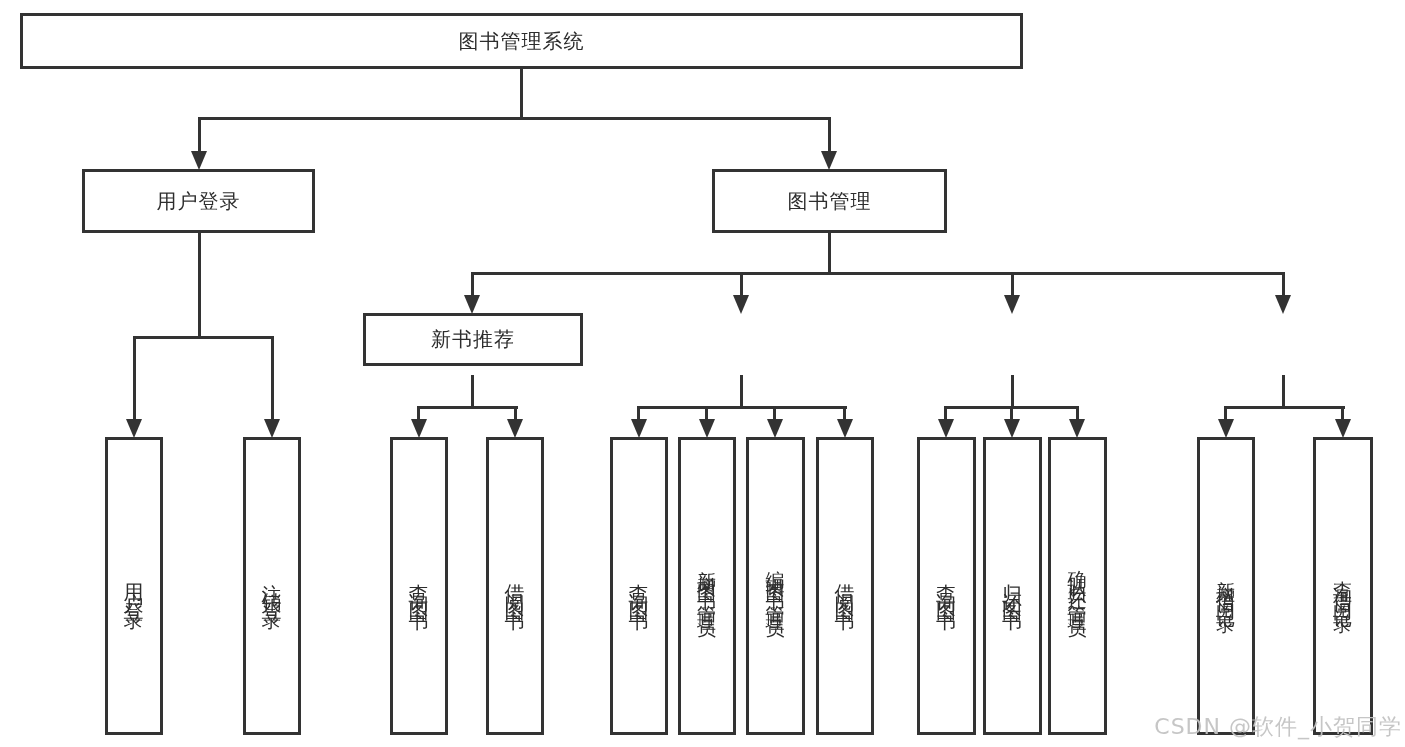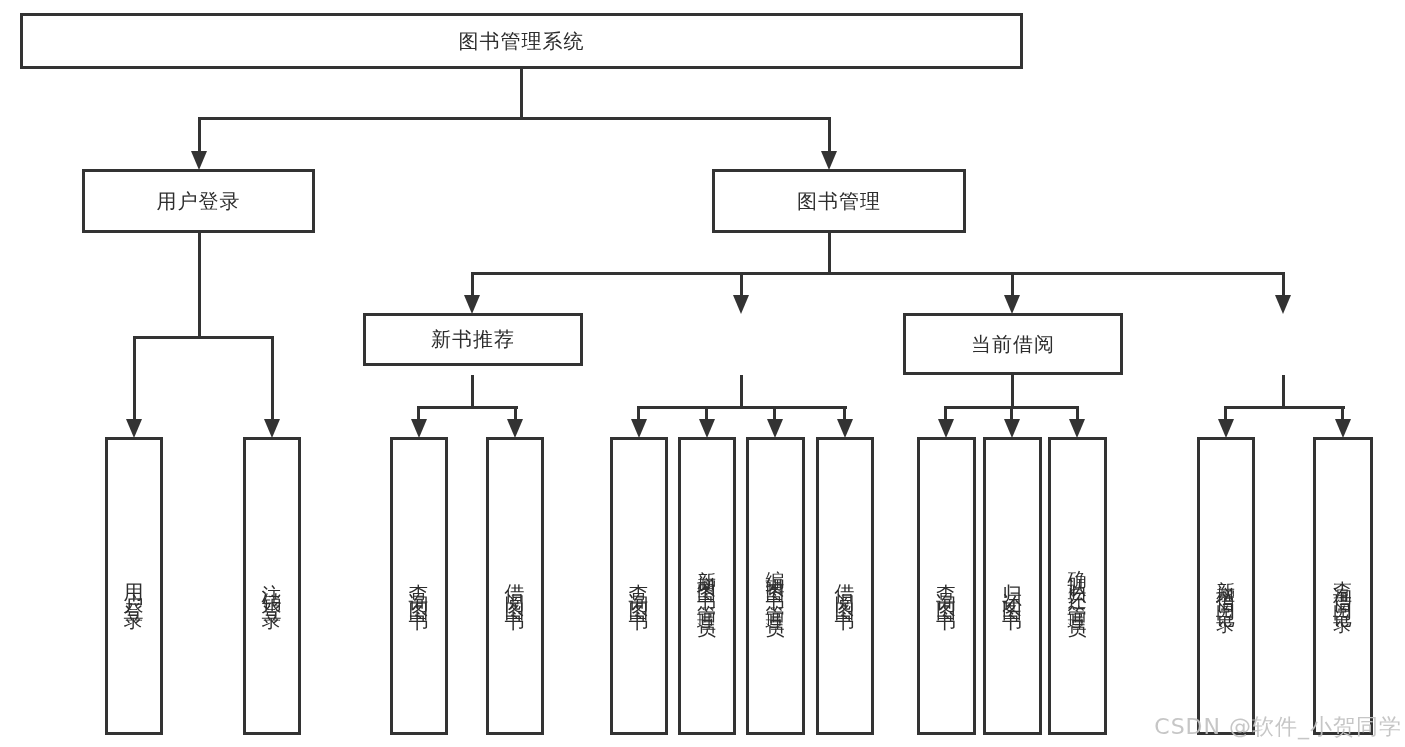--- a/index.html
+++ b/index.html
@@ -54,29 +54,26 @@
 
 <div class="canvas">
 
   <div class="bx hbx" style="left:20px;top:13px;width:1003px;height:56px;">
     <span>图书管理系统</span>
   </div>
 
   <div class="bx hbx" style="left:82px;top:169px;width:233px;height:64px;">
     <span>用户登录</span>
   </div>
-  <div class="bx hbx" style="left:712px;top:169px;width:254px;height:64px;">
+  <div class="bx hbx" style="left:712px;top:169px;width:235px;height:64px;">
     <span>图书管理</span>
   </div>
 
   <div class="bx hbx" style="left:363px;top:313px;width:220px;height:53px;">
     <span>新书推荐</span>
-  </div>
-  <div class="bx hbx" style="left:903px;top:313px;width:220px;height:62px;">
-    <span>当前借阅</span>
   </div>
 
   <div class="bx leaf" style="left:105px;">
     <span class="vt">用户登录</span>
   </div>
   <div class="bx leaf" style="left:243px;">
     <span class="vt">注销登录</span>
   </div>
 
   <div class="bx leaf" style="left:390px;">

